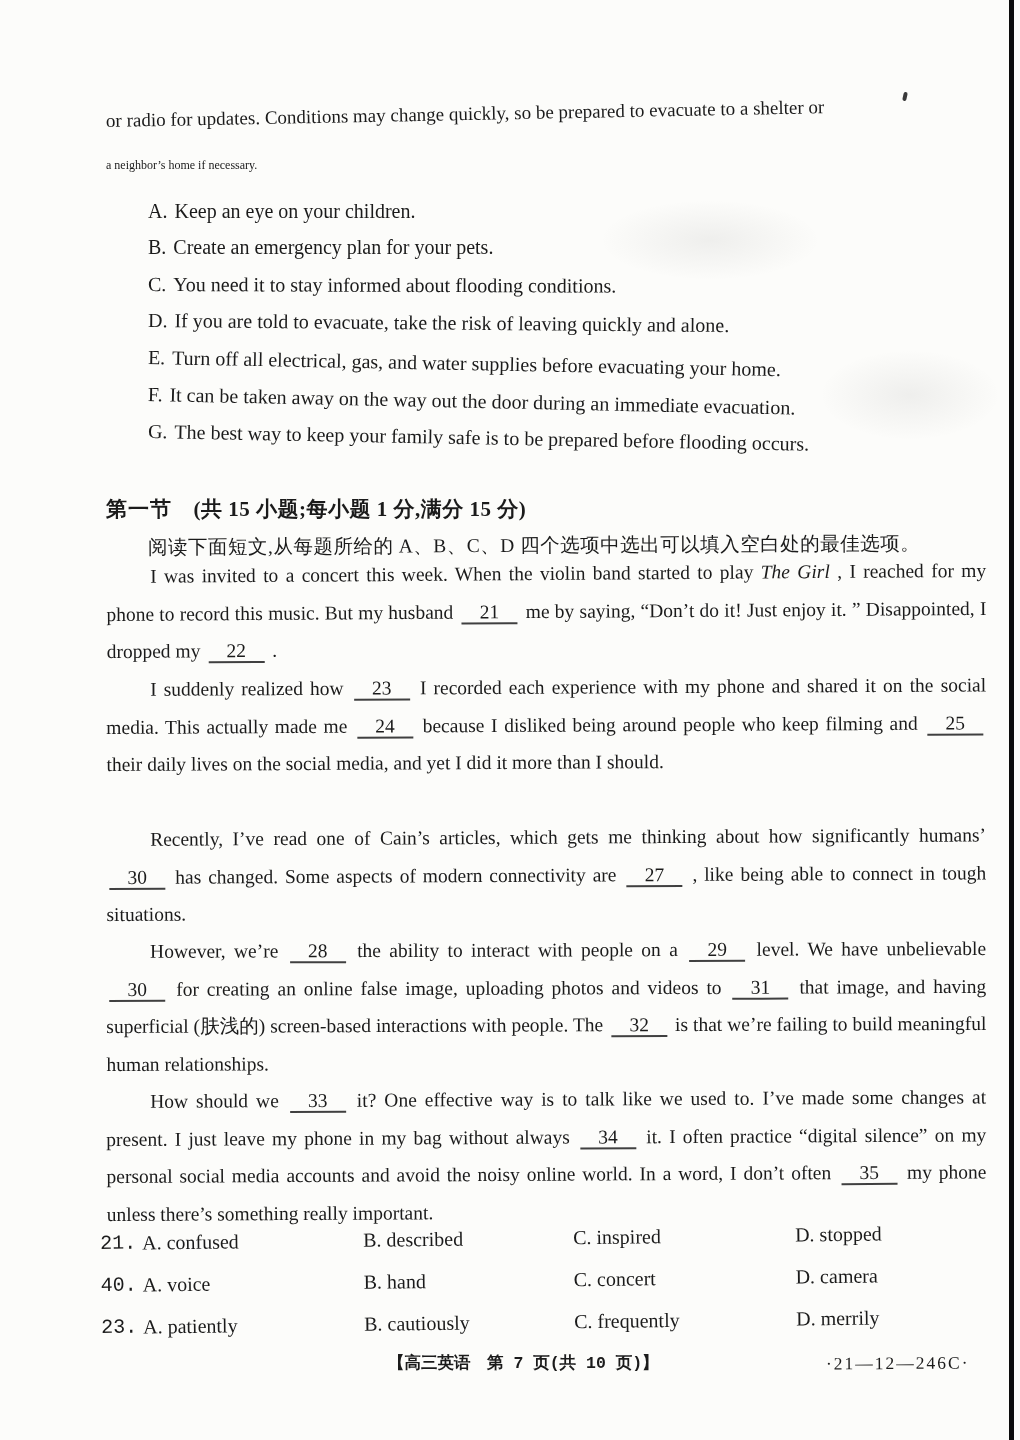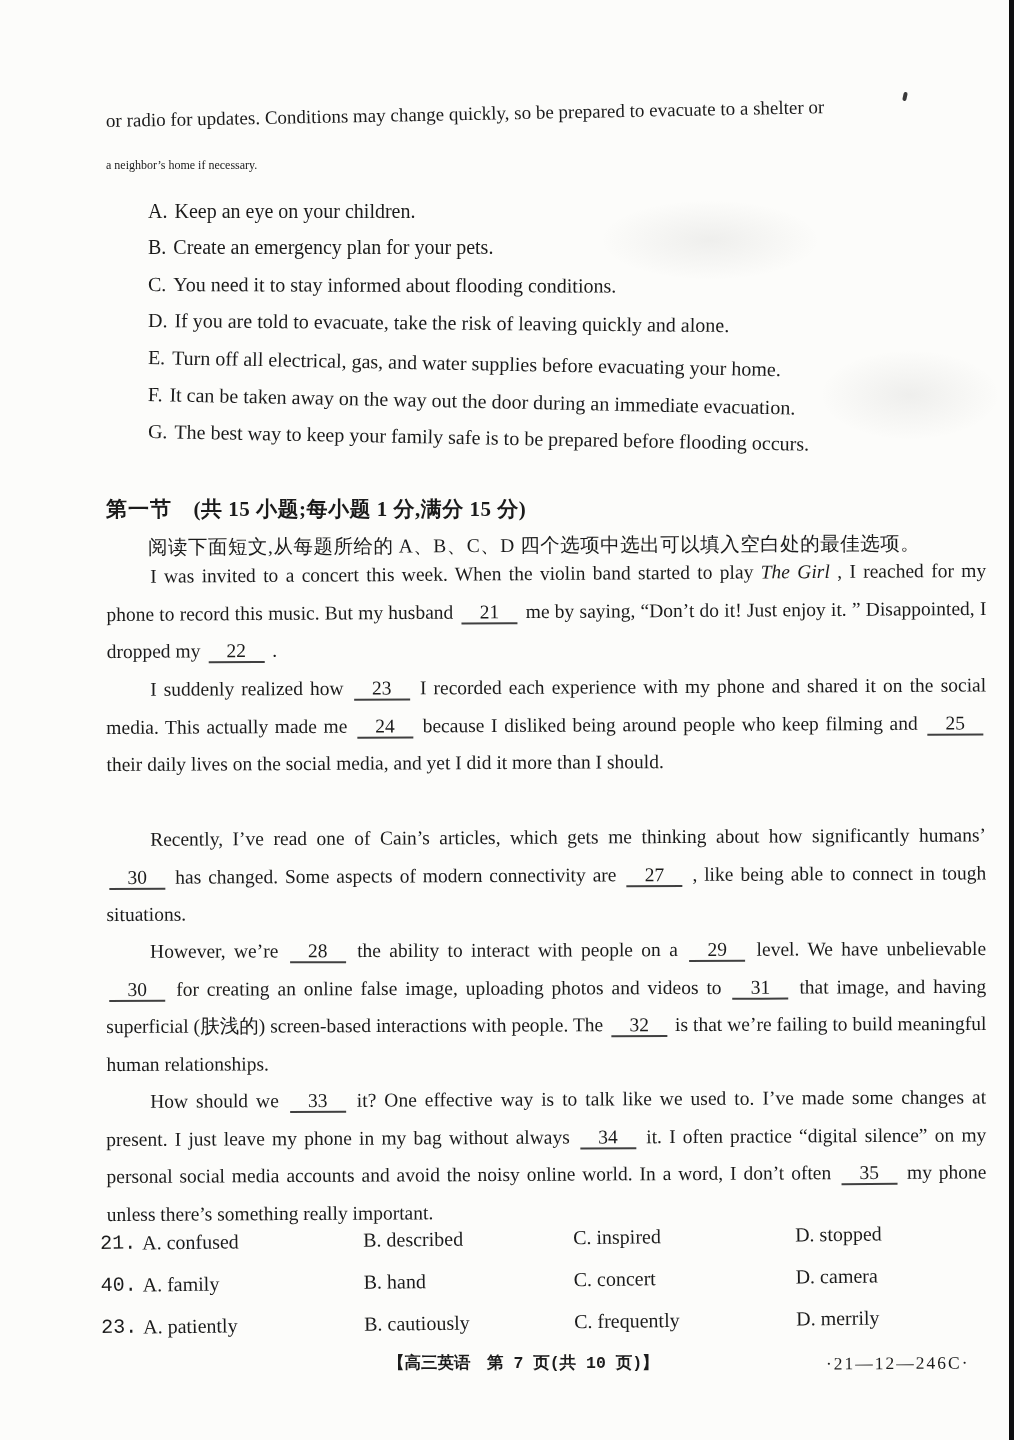--- a/index.html
+++ b/index.html
@@ -76,21 +76,21 @@
   <div class="mc">
     <div class="mcrow" style="top:0;">
       <span class="mnum">21.</span>
       <span class="mA">A. confused</span>
       <span class="mB">B. described</span>
       <span class="mC">C. inspired</span>
       <span class="mD">D. stopped</span>
     </div>
     <div class="mcrow" style="top:42px;">
       <span class="mnum">40.</span>
-      <span class="mA">A. family</span>
+      <span class="mA">A. voice</span>
       <span class="mB">B. hand</span>
       <span class="mC">C. concert</span>
       <span class="mD">D. camera</span>
     </div>
     <div class="mcrow" style="top:84px;">
       <span class="mnum">23.</span>
       <span class="mA">A. patiently</span>
       <span class="mB">B. cautiously</span>
       <span class="mC">C. frequently</span>
       <span class="mD">D. merrily</span>

